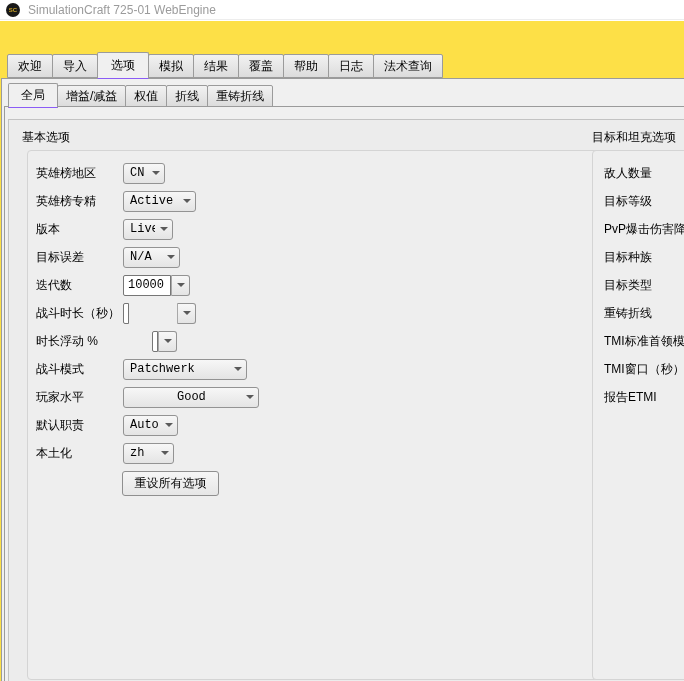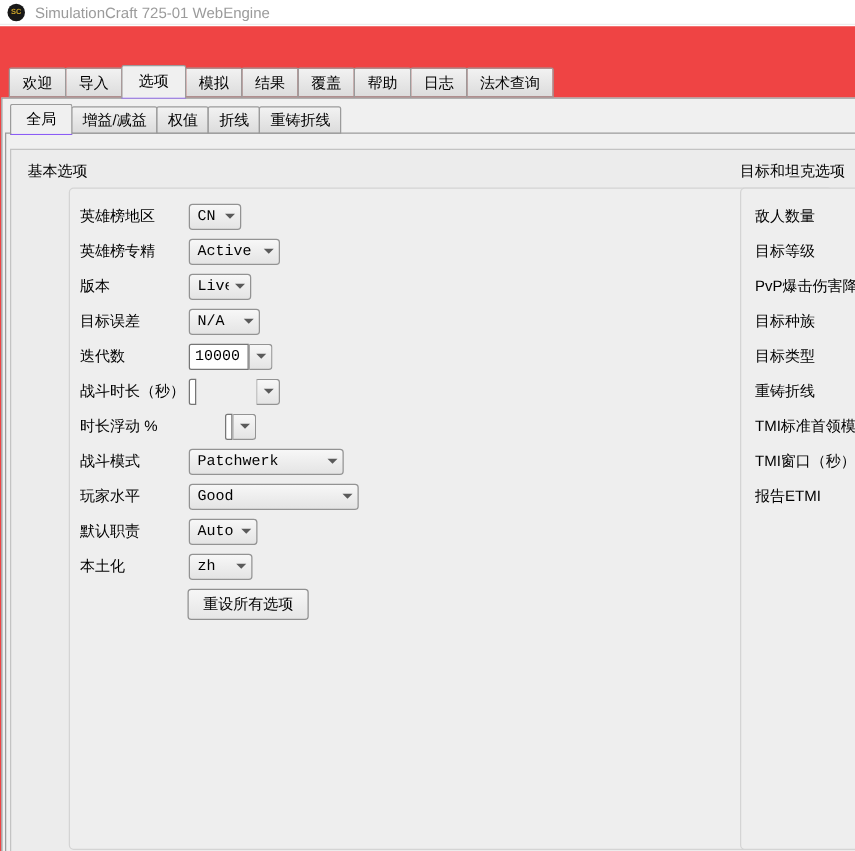--- a/index.html
+++ b/index.html
@@ -9,21 +9,21 @@
     font-size:12px; color:#000; background:#fff; position:relative;
   }
   
   .titlebar { position:absolute; left:0; top:0; width:684px; height:20px;
     background:#ffffff; display:flex; align-items:center; border-bottom:1px solid #ededed;text-align:center; }
   .app-icon { width:14px; height:14px; border-radius:50%; background:#181818;
     margin:0 8px 0 6px; display:flex; align-items:center; justify-content:center; }
   .app-icon span { color:#c9a227; font-size:6px; font-weight:bold; line-height:6px; }
   .title-text { color:#9b9b9b; font-size:12px; }
   
-  .client { position:absolute; left:0; top:21px; width:684px; height:660px; background:#ef4444;text-decoration:underline; }
+  .client { position:absolute; left:0; top:21px; width:684px; height:660px; background:#fde047;text-decoration:underline; }
   
   .tabbar { position:absolute; display:flex; align-items:flex-end; z-index:3; }
   .main-tabbar { left:7px; top:31px; height:26px; }
   .sub-tabbar  { left:8px; top:62px; height:24px; }
   .tab { height:24px; line-height:22px; padding:0 10px; font-size:12px; white-space:nowrap;
     background:linear-gradient(#f2f2f2,#dcdcdc); border:1px solid #9b9b9b;
     border-radius:2px 2px 0 0; margin-right:-1px; cursor:default; }
   .sub-tabbar .tab { height:22px; line-height:20px; padding:0 8px; }
   .tab.selected { background:#f0f0f0; z-index:2; position:relative;
     border-bottom:1px solid #8b5cf6; margin-bottom:-1px; }
@@ -35,21 +35,21 @@
   .sub-pane  { position:absolute; left:4px; top:85px; width:700px; height:593px;
     border:1px solid #9b9b9b; background:#f0f0f0; z-index:1; }
   .scroll-area { position:absolute; left:8px; top:98px; width:678px; height:574px;
     border:1px solid #c3c3c3; background:#ececec; z-index:2; overflow:hidden; }
   
   .section-header { position:absolute; top:9px; font-size:12px; color:#000; white-space:nowrap; }
   .hdr-left  { left:13px; }
   .hdr-right { left:583px; }
   .groupbox { position:absolute; top:30px; border:1px solid #d4d4d4; border-radius:4px;
     background:#eeeeee; padding-top:8px; }
-  .gb-left  { left:18px; width:611px; height:calc(100% - 42px);margin-left:28px; }
+  .gb-left  { left:18px; width:611px; height:calc(100% - 42px); }
   .gb-right { left:583px; width:290px; height:calc(100% - 42px); }
   
   .form-row { display:flex; align-items:center; height:28px; padding-left:8px; }
   .gb-right .form-row { padding-left:11px; }
   .row-label { width:87px; flex:none; font-size:12px; white-space:nowrap; }
   .gb-right .row-label { width:auto; }
   
   .control { display:inline-flex; align-items:stretch; height:21px; flex:none;
     font-family:"Liberation Mono","DejaVu Sans Mono",monospace; font-size:12px; cursor:default; }
   .value-box { flex:1; display:flex; align-items:center; overflow:hidden; }
@@ -222,21 +222,21 @@
               <span class="value-box">
                 <span class="combo-text">Patchwerk</span>
               </span>
               <span class="arrow-zone">
                 <i class="arrow"></i>
               </span>
             </span>
           </div>
           <div class="form-row">
             <span class="row-label">玩家水平</span>
-            <span class="control combo" style="width: 136px;">
+            <span class="control combo" style="width: 136px; padding-left: 47px;">
               <span class="value-box">
                 <span class="combo-text">Good</span>
               </span>
               <span class="arrow-zone">
                 <i class="arrow"></i>
               </span>
             </span>
           </div>
           <div class="form-row">
             <span class="row-label">默认职责</span>

